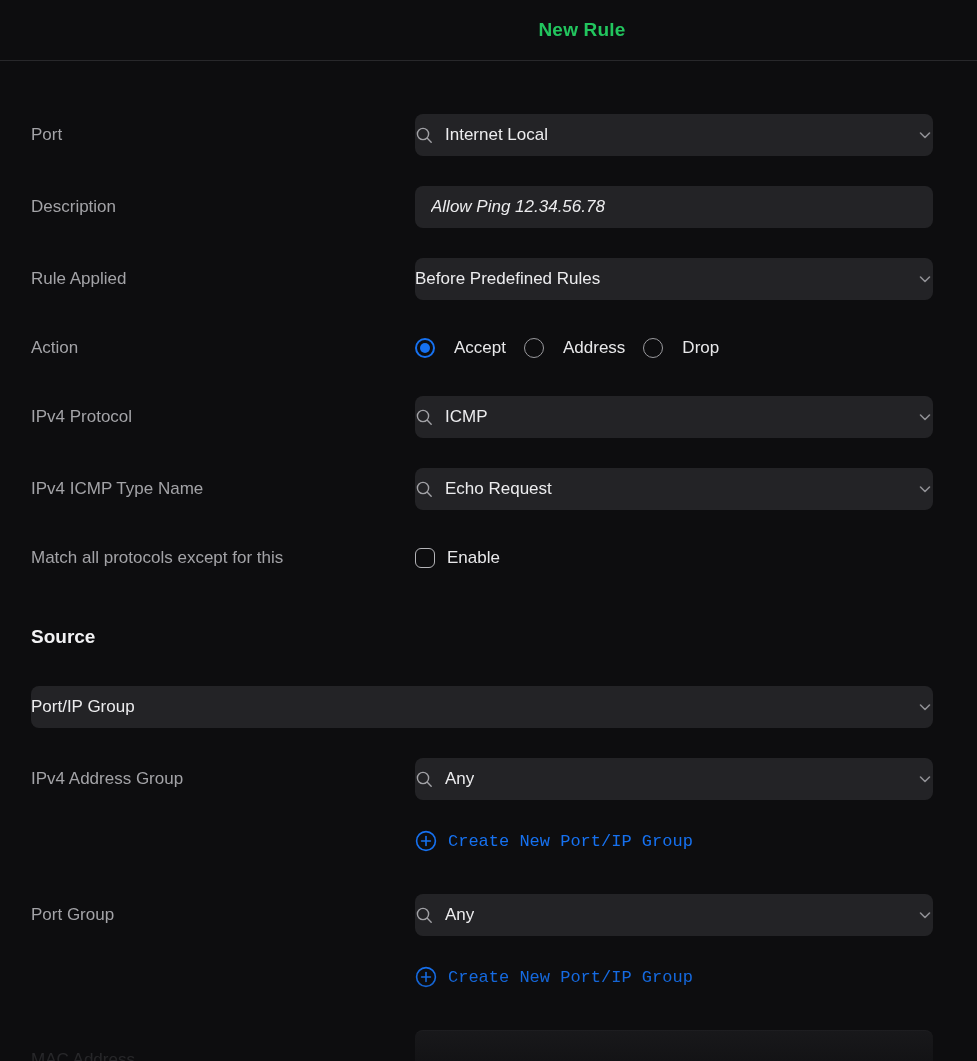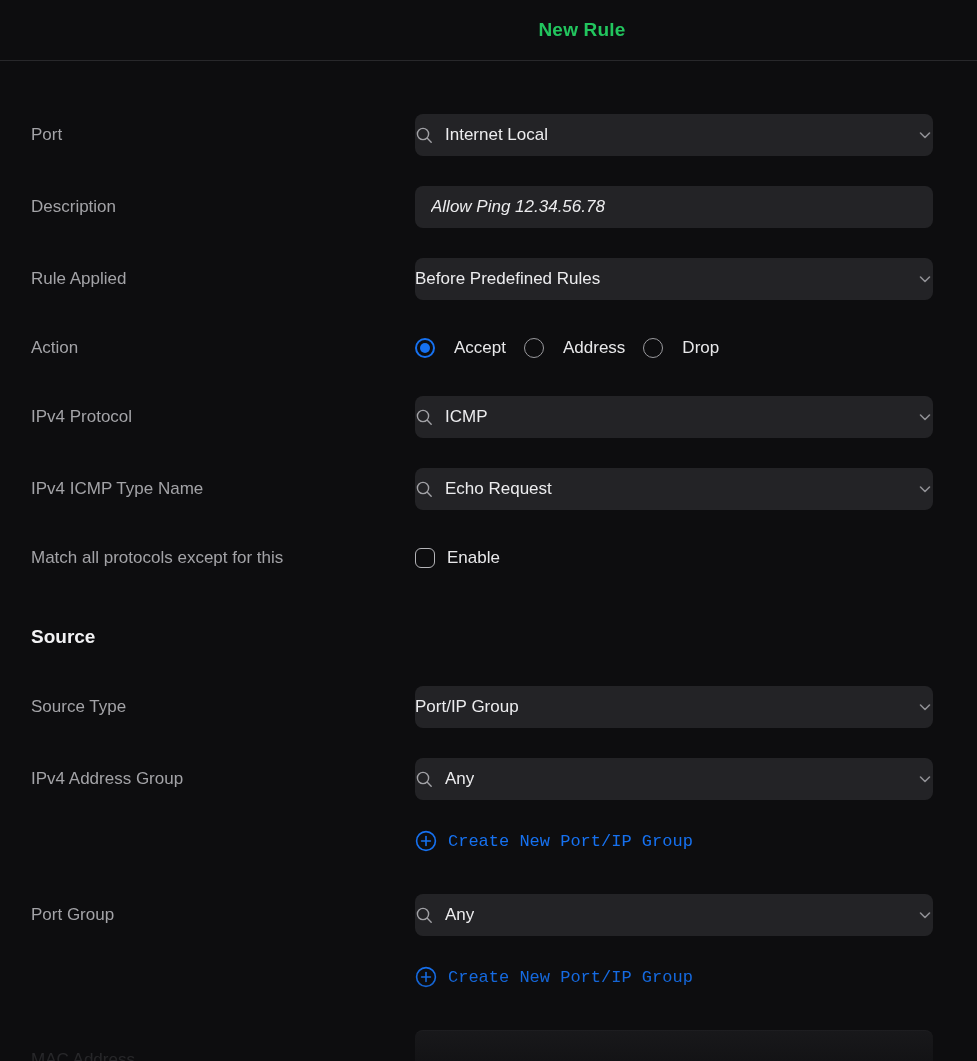--- a/index.html
+++ b/index.html
@@ -201,21 +201,20 @@
       <div class="checkbox-wrap">
         <span class="checkbox-box"></span>
         <span>Enable</span>
       </div>
     </div>
   </div>
 
   <div class="section-heading">Source</div>
 
   <div class="row">
-    <div class="label">Source Type</div>
     <div class="control">
       <div class="field">
         <span class="value">Port/IP Group</span>
         <span class="chev">
           <svg width="16" height="16" viewBox="0 0 16 16">
               <path d="M3.5 6l4.5 4.5L12.5 6" stroke="#909094" stroke-width="1.6" fill="none" stroke-linecap="round" stroke-linejoin="round"></path>
             </svg>
         </span>
       </div>
     </div>

